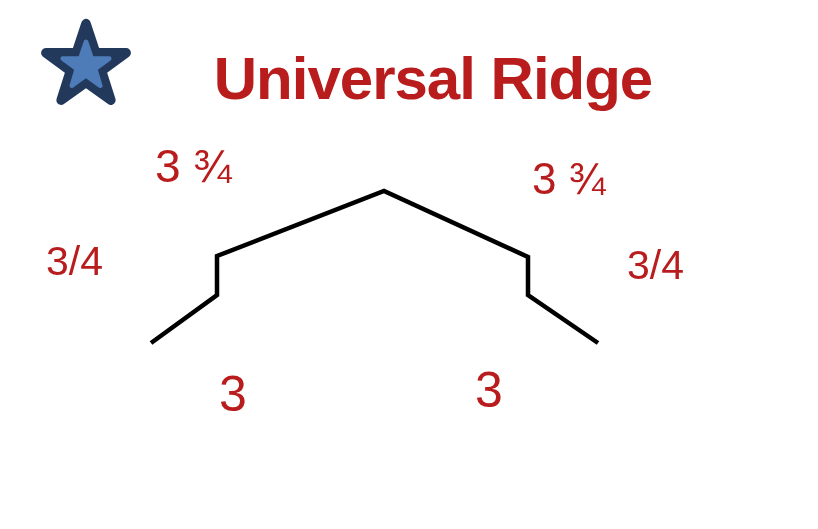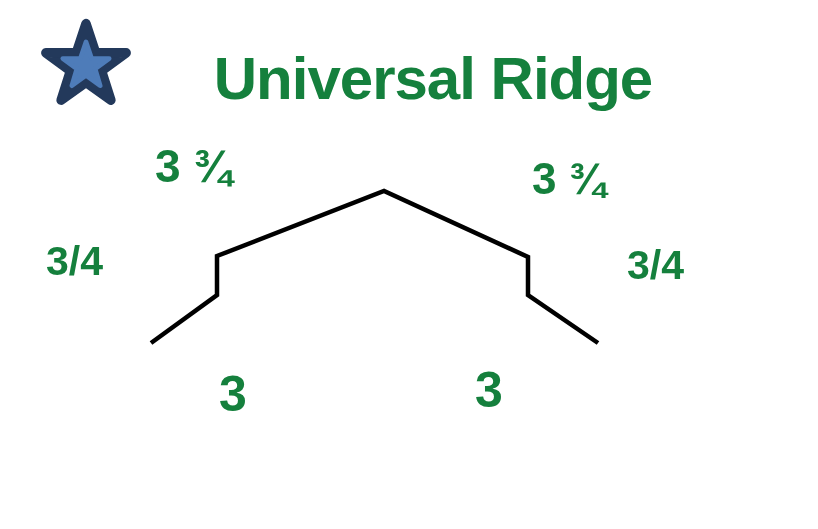--- a/index.html
+++ b/index.html
@@ -7,21 +7,21 @@
     padding: 0;
     background: #ffffff;
   }
   #canvas {
     position: relative;
     width: 818px;
     height: 529px;
     background: #ffffff;
     overflow: hidden;
     font-family: "Liberation Sans", sans-serif;
-    color: #15803d;
+    color: #b91c1c;
   }
   .abs { position: absolute; }
   #logo-star {
     left: 38px;
     top: 14px;
     width: 96px;
     height: 100px;
   }
   #title {
     left: 180px;
@@ -34,21 +34,21 @@
     letter-spacing: -1px;
     white-space: nowrap;
   }
   #profile-svg {
     left: 0;
     top: 0;
     width: 818px;
     height: 529px;
   }
   .measure {
-    font-weight: bold;
+    font-weight: normal;
     line-height: 1;
     white-space: nowrap;
     text-align: right;
   }
   #label-top-left    { left: 155px; top: 143px; font-size: 46px; }
   #label-top-right   { left: 532px; top: 157px; font-size: 44px; }
   #label-mid-left    { left:  46px; top: 241px; font-size: 41px; }
   #label-mid-right   { left: 627px; top: 245px; font-size: 41px; }
   #label-bottom-left { left: 219px; top: 369px; font-size: 50px; }
   #label-bottom-right{ left: 475px; top: 365px; font-size: 50px; }

